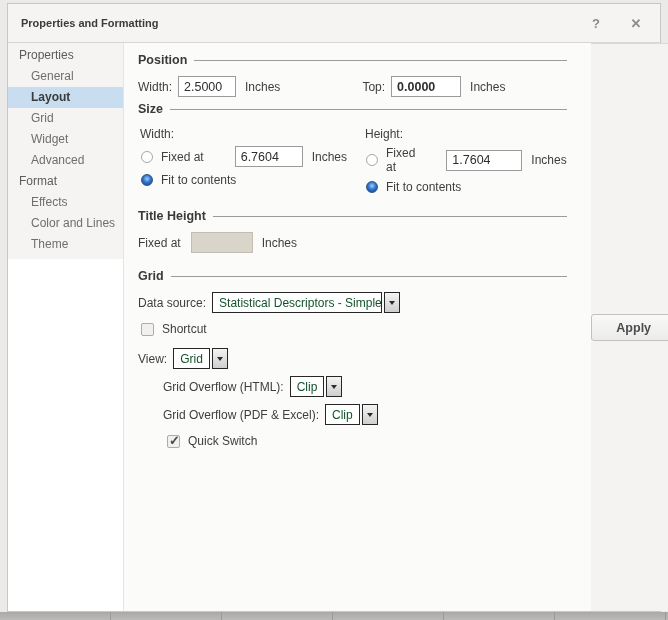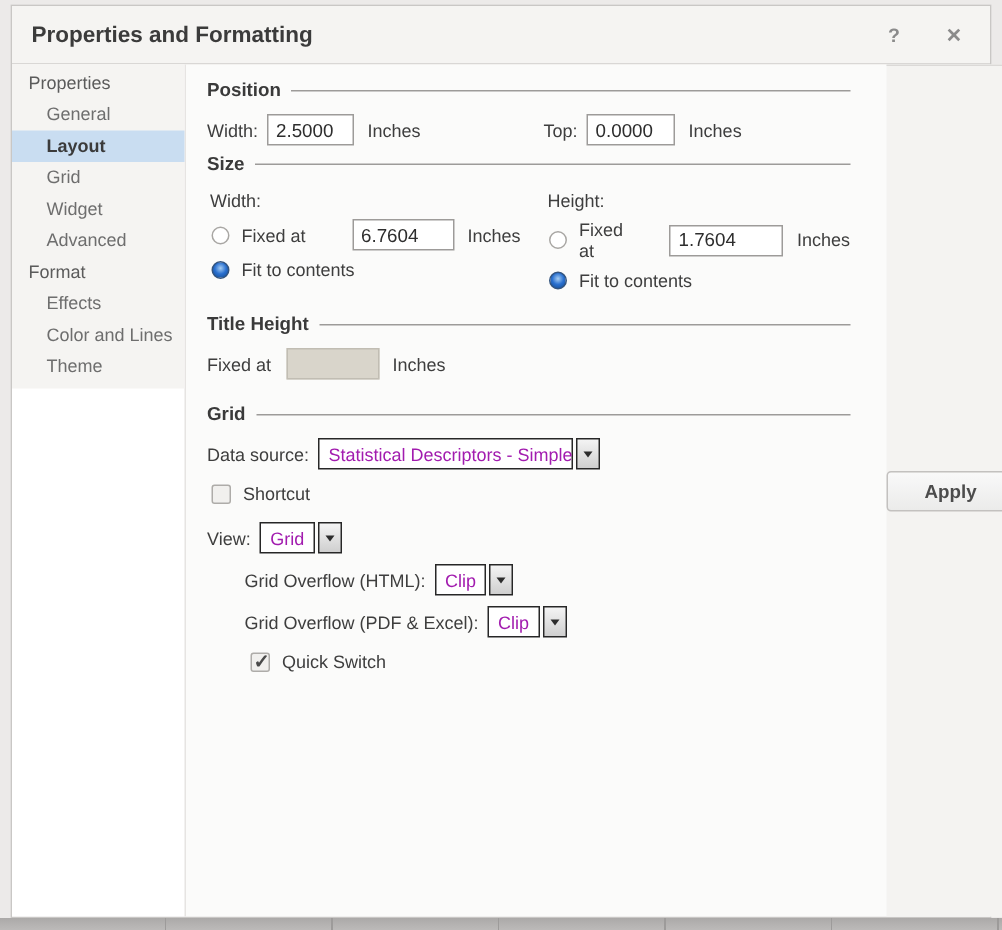--- a/index.html
+++ b/index.html
@@ -13,21 +13,21 @@
   .dialog {
     position:absolute; left:7px; top:3px; width:654px; height:609px;
     background:#fff; border:1px solid #c9c7c5;
     display:flex; flex-direction:column;
   }
   
   .titlebar {
     height:39px; background:#f5f4f2; border-bottom:1px solid #d9d7d5;
     display:flex; align-items:center; flex:0 0 auto;
   }
-  .title { font-weight:bold; font-size:15px; color:#3b3b3b; padding-left:13px;text-align:right; }
+  .title { font-weight:bold; font-size:11px; color:#3b3b3b; padding-left:13px;text-align:right; }
   .tb-icons { margin-left:auto; padding-right:16px; display:flex; gap:24px; }
   .tb-icon { color:#8b8b8b; font-size:13px; font-weight:bold; cursor:pointer; width:16px; text-align:center; }
   
   .bodyrow { flex:1; display:flex; min-height:0; }
   .sidebar { width:116px; background:#ffffff; border-right:1px solid #e6e4e2; flex:0 0 auto; }
   .nav { background:#f5f4f2; padding:2px 0 4px; }
   .nav-header {
     height:21px; line-height:21px; padding-left:11px;
     color:#5b5b5b; font-size:12px;
   }
@@ -66,21 +66,21 @@
     background:#fff; display:inline-block; position:relative; cursor:pointer; flex:0 0 auto;
   }
   .radio.checked {
     border:1px solid #33547e;
     background:radial-gradient(circle at 50% 38%, #a6cdf2 0%, #2a70cf 48%, #11498f 100%);
   }
   
   .combo { display:inline-flex; align-items:stretch; cursor:pointer; }
   .combo-field {
     border:1px solid #272727; background:#fff; height:21px;
-    display:flex; align-items:center; padding:0 6px; font-size:12px; color:#a21caf;
+    display:flex; align-items:center; padding:0 6px; font-size:12px; color:#14532d;
     white-space:nowrap;
   }
   .combo-btn {
     width:16px; height:21px; margin-left:2px; border:1px solid #272727;
     background:linear-gradient(#f4f4f4, #cfcfcf);
     display:flex; align-items:center; justify-content:center;
   }
   .arrow-down {
     width:0; height:0; border-left:3.5px solid transparent;
     border-right:3.5px solid transparent; border-top:4px solid #2c2c2c;
@@ -148,21 +148,21 @@
 
         <div class="section-header">
           <span class="section-title">Position</span>
           <span class="section-line"></span>
         </div>
         <div class="frow" style="margin-bottom:5px;">
           <span class="lbl">Width:</span>
           <input type="text" class="gap6" style="width: 58px;" value="2.5000">
           <span class="unit">Inches</span>
           <span class="lbl" style="margin-left:82px;">Top:</span>
-          <input type="text" class="gap6" style="width: 59px;" value="0.0000">
+          <input type="text" class="gap6" style="width: 70px; font-weight: bold;" value="0.0000">
           <span class="unit">Inches</span>
         </div>
 
         <div class="section-header">
           <span class="section-title">Size</span>
           <span class="section-line"></span>
         </div>
         <div class="size-cols" style="margin-bottom:15px;">
           <div class="size-col1">
             <div style="margin:2px 0 5px 2px;">Width:</div>

